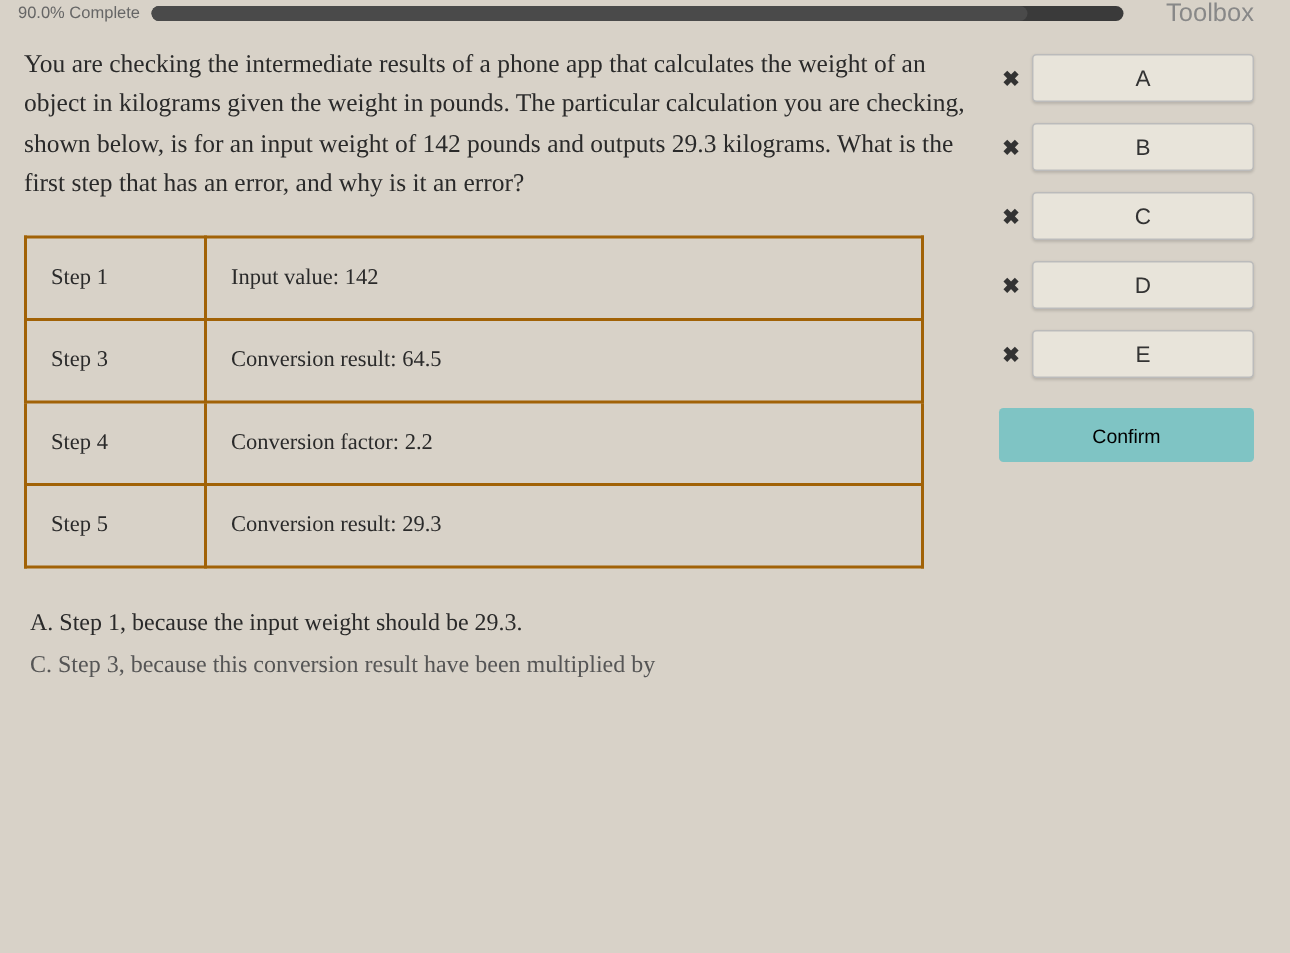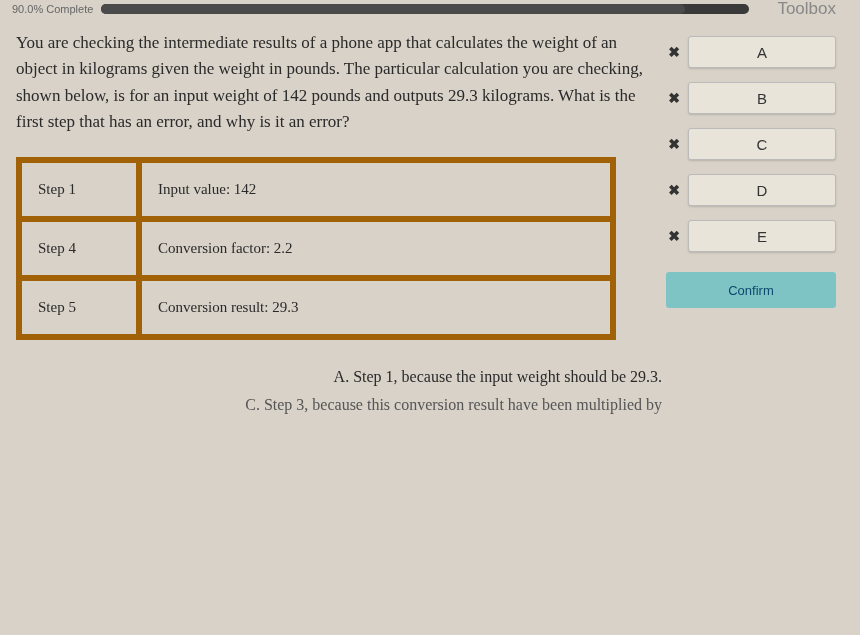--- a/index.html
+++ b/index.html
@@ -69,38 +69,37 @@
       padding-left: 4px;
     }
     .steps-table {
       border-collapse: collapse;
       width: 100%;
       max-width: 600px;
       margin-left: 4px;
       margin-bottom: 24px;
     }
     .steps-table td {
-      border: 6px solid #a16207;
+      border: 2px solid #a16207;
       padding: 18px 16px;
       font-size: 15px;
       vertical-align: middle;
     }
     .steps-table td.step-label {
       width: 120px;
       font-weight: normal;
       background: #d8d2c8;
     }
     .steps-table td.step-value {
       background: #d8d2c8;
     }
     .answers {
       padding-left: 8px;
       font-size: 16px;
       line-height: 1.6;
-      text-align: right;
     }
     .answer-row {
       margin-bottom: 2px;
     }
     .sidebar {
       width: 170px;
       display: flex;
       flex-direction: column;
       gap: 0;
       padding-top: 6px;
@@ -130,21 +129,21 @@
       color: #333;
       cursor: pointer;
       box-shadow: 0 1px 2px rgba(0,0,0,0.15);
     }
     .confirm-btn {
       height: 36px;
       background: #7fc4c4;
       border: none;
       border-radius: 3px;
       font-size: 13px;
-      color: #0c4a6e;
+      color: #000000;
       font-family: Arial, sans-serif;
       cursor: pointer;
       margin-top: 6px;
       width: 100%;
     }
     .cutoff {
       color: #555;
       filter: blur(0.3px);
     }
   </style>
@@ -161,20 +160,24 @@
 
 <div class="main-wrap">
   <div class="content">
     <p class="question-text">You are checking the intermediate results of a phone app that calculates the weight of an object in kilograms given the weight in pounds. The particular calculation you are checking, shown below, is for an input weight of 142 pounds and outputs 29.3 kilograms. What is the first step that has an error, and why is it an error?</p>
 
     <table class="steps-table">
       <tbody>
           <tr>
         <td class="step-label">Step 1</td>
         <td class="step-value">Input value: 142</td>
+      </tr>
+      <tr>
+        <td class="step-label">Step 3</td>
+        <td class="step-value">Conversion result: 64.5</td>
       </tr>
       <tr>
         <td class="step-label">Step 4</td>
         <td class="step-value">Conversion factor: 2.2</td>
       </tr>
       <tr>
         <td class="step-label">Step 5</td>
         <td class="step-value">Conversion result: 29.3</td>
       </tr>
     </tbody>

